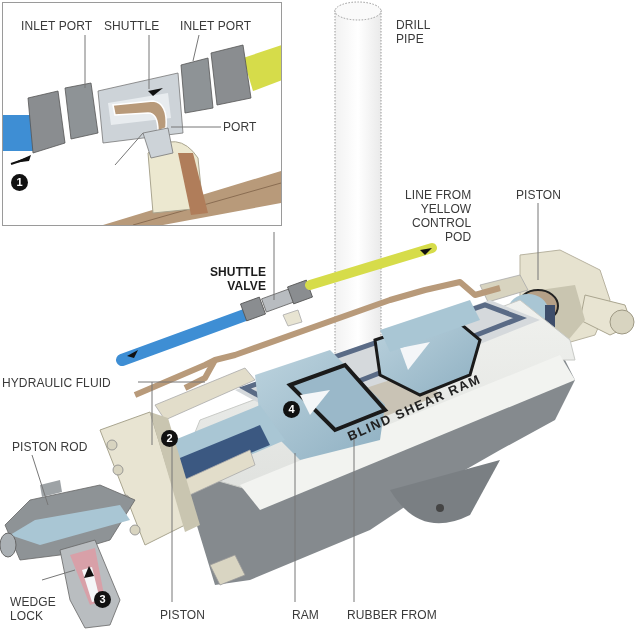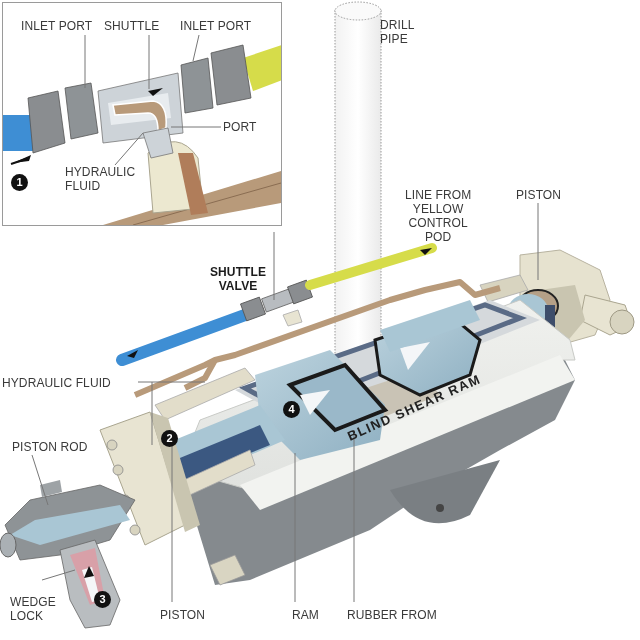--- a/index.html
+++ b/index.html
@@ -1,20 +1,20 @@
 <!DOCTYPE html>
 <html><head>
 <meta charset="utf-8">
 <style>
   html, body { margin: 0; padding: 0; background: #ffffff; }
   body { width: 640px; height: 640px; overflow: hidden; position: relative; font-family: "Liberation Sans", sans-serif; }
   #stage { position: absolute; left: 0; top: 0; width: 640px; height: 640px; }
   .lbl { position: absolute; font-family: "Liberation Sans", sans-serif; font-size: 12px; color: #3a3a3a; line-height: 14px; letter-spacing: 0.1px; white-space: pre; }
   .lbl.bold { font-weight: bold; color: #1c1c1c; }
-  .lbl.right { text-align: center; }
+  .lbl.right { text-align: right; }
   .badge { position: absolute; width: 17px; height: 17px; border-radius: 50%; background: #111; color: #fff; font-size: 11px; font-weight: bold; text-align: center; line-height: 17px; font-family: "Liberation Sans", sans-serif; }
   .inset { position: absolute; left: 2px; top: 2px; width: 278px; height: 222px; border: 1.5px solid #9a9a9a; background: #fff; overflow: hidden; text-decoration: underline; }
   .ram-text { position: absolute; left: 345px; top: 430px; font-size: 13px; font-weight: bold; letter-spacing: 1.5px; color: #222; transform: rotate(-24deg); transform-origin: left top; white-space: pre; }
 </style>
 </head>
 <body>
 
 <div id="stage">
 
   <svg width="640" height="640" viewBox="0 0 640 640" style="position:absolute;left:0;top:0">
@@ -177,26 +177,24 @@
         <line x1="146" y1="32" x2="146" y2="86"></line>
         <line x1="196" y1="32" x2="190" y2="58"></line>
         <line x1="218" y1="124" x2="168" y2="124"></line>
         <line x1="112" y1="162" x2="140" y2="130"></line>
       </g>
     </svg>
     <div class="lbl" style="left:18px;top:16px">INLET PORT</div>
     <div class="lbl" style="left:101px;top:16px">SHUTTLE</div>
     <div class="lbl" style="left:177px;top:16px">INLET PORT</div>
     <div class="lbl" style="left:220px;top:117px">PORT</div>
-    <div class="lbl" style="left:62px;top:162px">HYDRAULIC
-FLUID</div>
     <div class="badge" style="left:8px;top:171px">1</div>
   </div>
 
-  <div class="lbl" style="left:380px;top:18px">DRILL
+  <div class="lbl" style="left:396px;top:18px">DRILL
 PIPE</div>
   <div class="lbl right" style="left:405px;top:188px">LINE FROM
 YELLOW
 CONTROL
 POD</div>
   <div class="lbl" style="left:516px;top:188px">PISTON</div>
   <div class="lbl bold right" style="left:210px;top:265px">SHUTTLE
 VALVE</div>
   <div class="lbl" style="left:2px;top:376px">HYDRAULIC FLUID</div>
   <div class="lbl" style="left:12px;top:440px">PISTON ROD</div>

